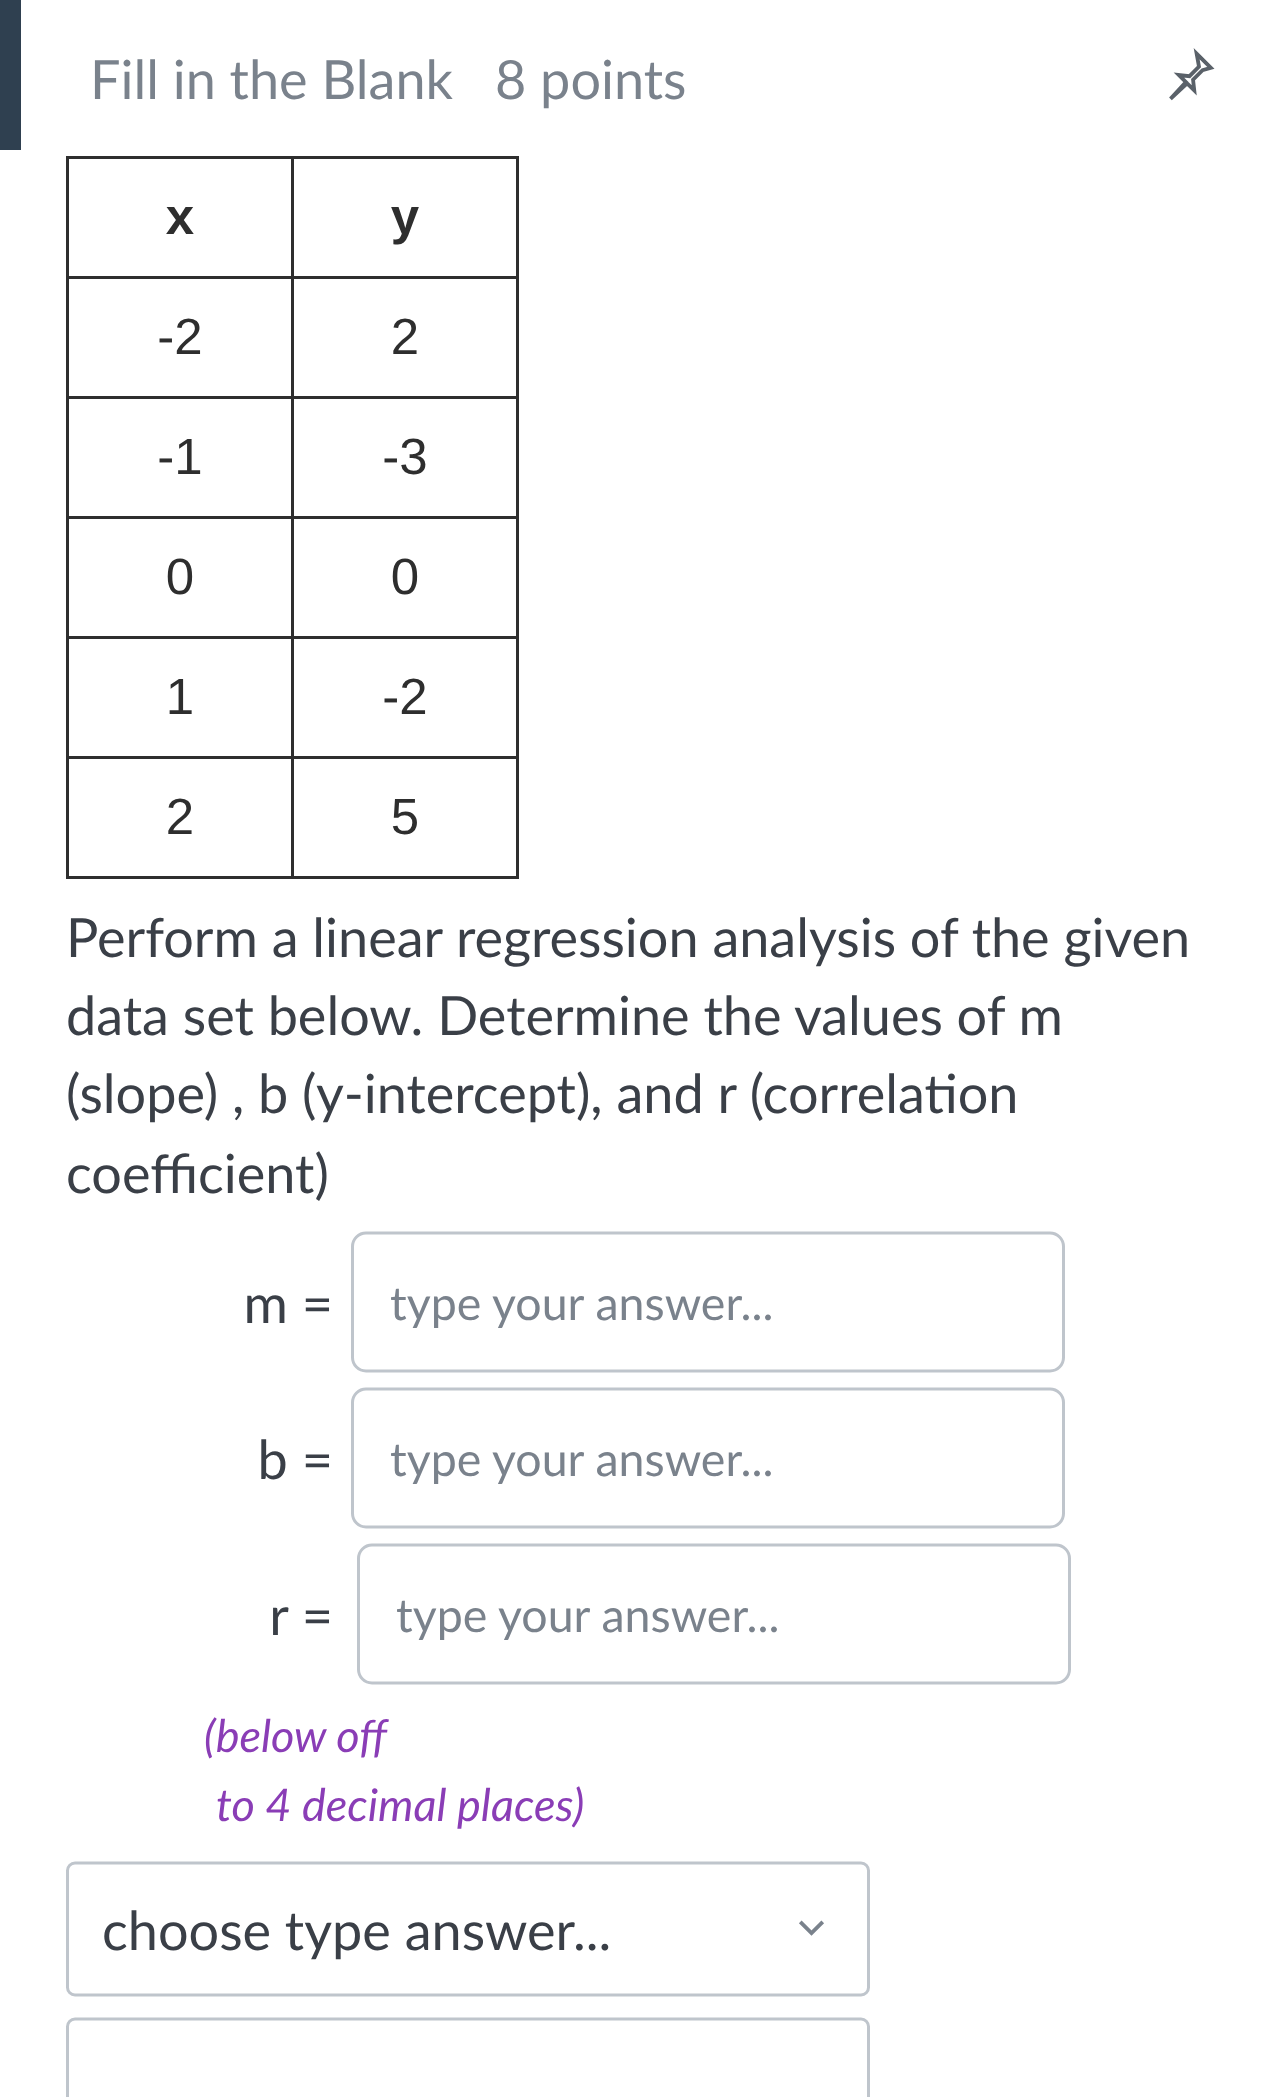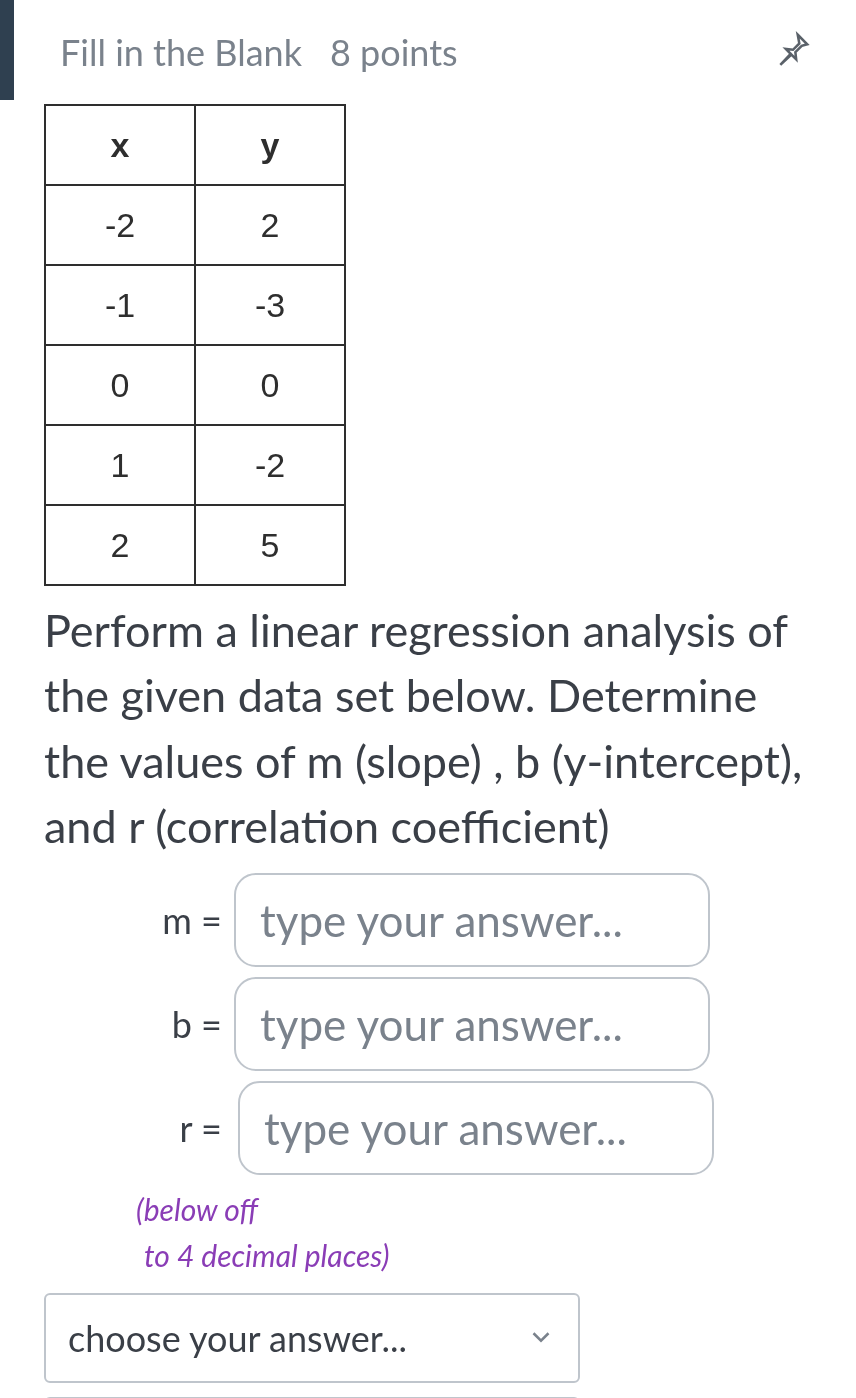--- a/index.html
+++ b/index.html
@@ -4,20 +4,21 @@
 <style>
   * { box-sizing: border-box; margin: 0; padding: 0; }
   body {
     font-family: -apple-system, BlinkMacSystemFont, "Segoe UI", "Lato", sans-serif;
     width: 856px;
     background: #ffffff;
     color: #3a3f47;
   }
   .header {
     display: flex;
+    align-items: center;
     padding: 30px 44px 30px 0;
     position: relative;
   }
   .accent-bar {
     width: 14px;
     height: 100px;
     background: #2f4050;
     position: absolute;
     left: 0;
     top: 0;
@@ -50,44 +51,44 @@
     text-align: center;
     font-size: 34px;
     font-family: Arial, sans-serif;
     color: #2e2e2e;
     font-weight: 400;
   }
   .data-table th {
     font-weight: 700;
   }
   .instruction {
-    font-size: 45px;
+    font-size: 36px;
     line-height: 1.45;
     color: #3a3f47;
     margin-bottom: 14px;
   }
   .answer-row {
     display: flex;
     align-items: center;
     margin-bottom: 10px;
     margin-left: 92px;
     gap: 12px;
     font-size: 36px;
     color: #3a3f47;
   }
   .answer-label {
     min-width: 86px;
     text-align: right;
   }
   .answer-input {
     border: 2px solid #bfc5cc;
-    border-radius: 22px;
+    border-radius: 10px;
     height: 94px;
     padding: 0 24px;
-    font-size: 44px;
+    font-size: 31px;
     color: #7a828c;
     font-family: inherit;
     background: #fff;
     width: 476px;
   }
   .answer-input::placeholder {
     color: #7a828c;
   }
   .hint {
     color: #8a3db6;
@@ -203,21 +204,21 @@
     <input class="answer-input" type="text" placeholder="type your answer..." style="">
     <span class="hint">(below off</span>
   </div>
 
   <div class="hint-row">
     <span class="hint">to 4 decimal places)</span>
   </div>
 
 
   <div class="dropdown">
-    <span>choose your answer...</span>
+    <span>choose type answer...</span>
     <span class="chevron">
       <svg width="30" height="30" viewBox="0 0 24 24" fill="none" stroke="currentColor" stroke-width="2">
           <polyline points="6 9 12 15 18 9"></polyline>
         </svg>
     </span>
   </div>
 
   <div class="dd-row">
     <div class="dropdown">
       

